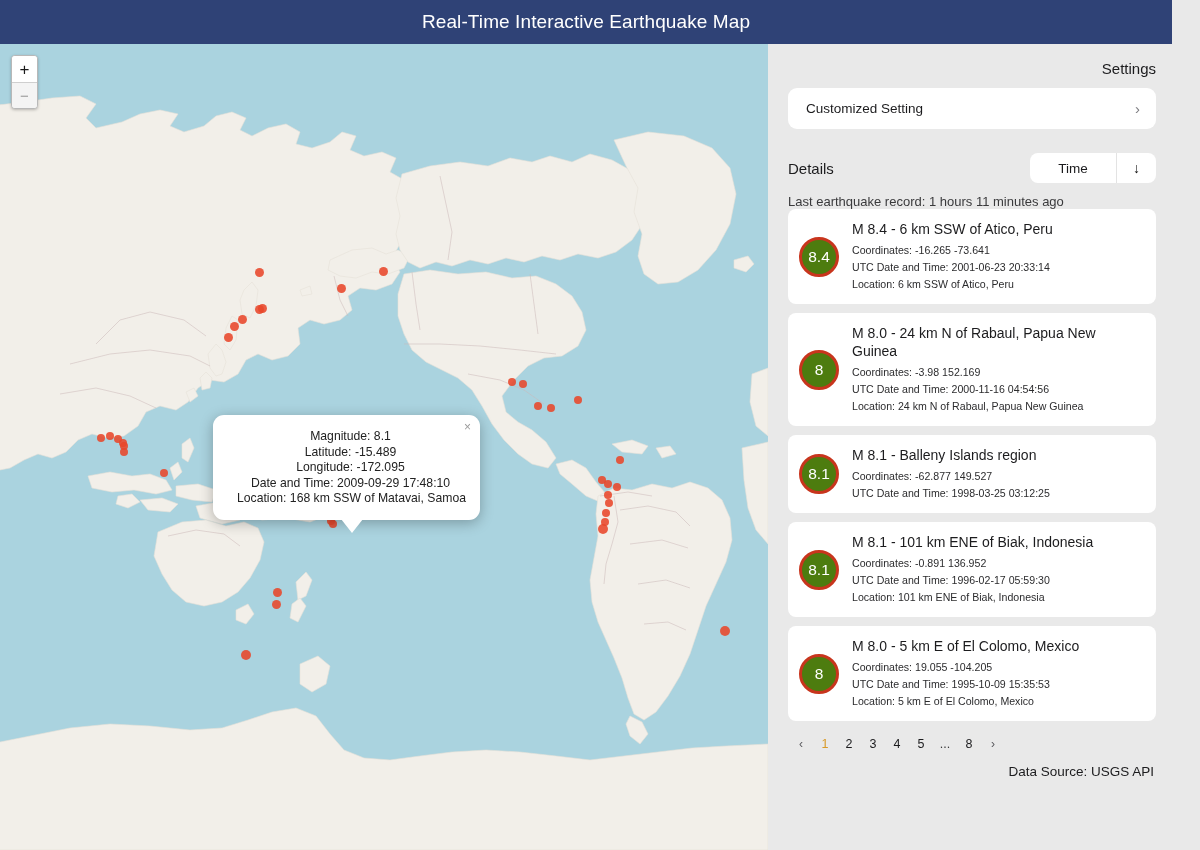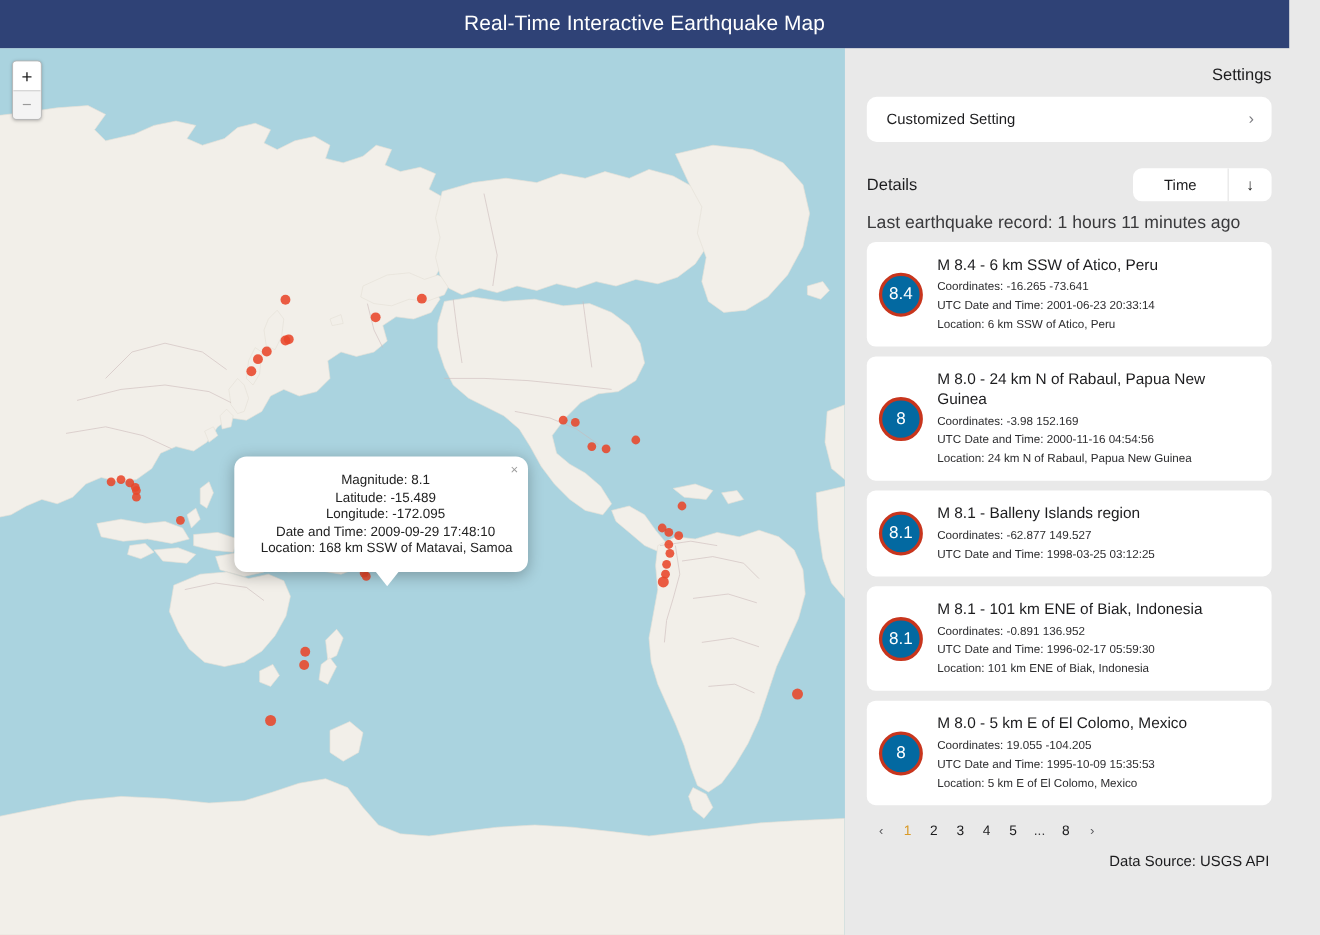--- a/index.html
+++ b/index.html
@@ -106,33 +106,33 @@
   }
   .sort-key {
     display: flex; align-items: center; justify-content: center;
     width: 86px; font-size: 13.5px; color: #1c1c1e; cursor: pointer;
   }
   .sort-dir {
     display: flex; align-items: center; justify-content: center;
     width: 40px; font-size: 14px; color: #111; cursor: pointer;
     border-left: 1px solid #e3e3e3;
   }
-  .last-rec { font-size: 16px; color: #3a3a3c; margin-top: 11px; margin-bottom: 8px; }
+  .last-rec { font-size: 13px; color: #3a3a3c; margin-top: 11px; }
 
   .quake-list { display: flex; flex-direction: column; gap: 9px; }
   .quake-card {
     background: #fff; border-radius: 8px;
     display: flex; align-items: center;
     padding: 11px 14px 11px 11px; gap: 13px;
     cursor: pointer;
   }
   .mag-badge {
     flex: 0 0 auto;
     width: 40px; height: 40px; border-radius: 50%;
-    background: #0369a1;
+    background: #4d7c0f;
     border: 3px solid #c8351d;
     display: flex; align-items: center; justify-content: center;
     color: #fff; font-size: 15.5px;
   }
   .q-body { min-width: 0; flex: 1 1 auto; }
   .q-title { font-size: 14px; color: #1c1c1e; line-height: 18px; margin-bottom: 4px; }
   .q-meta { font-size: 10.6px; color: #2c2c2e; line-height: 17px; }
 
   .pager {
     display: flex; align-items: center; gap: 2px;

